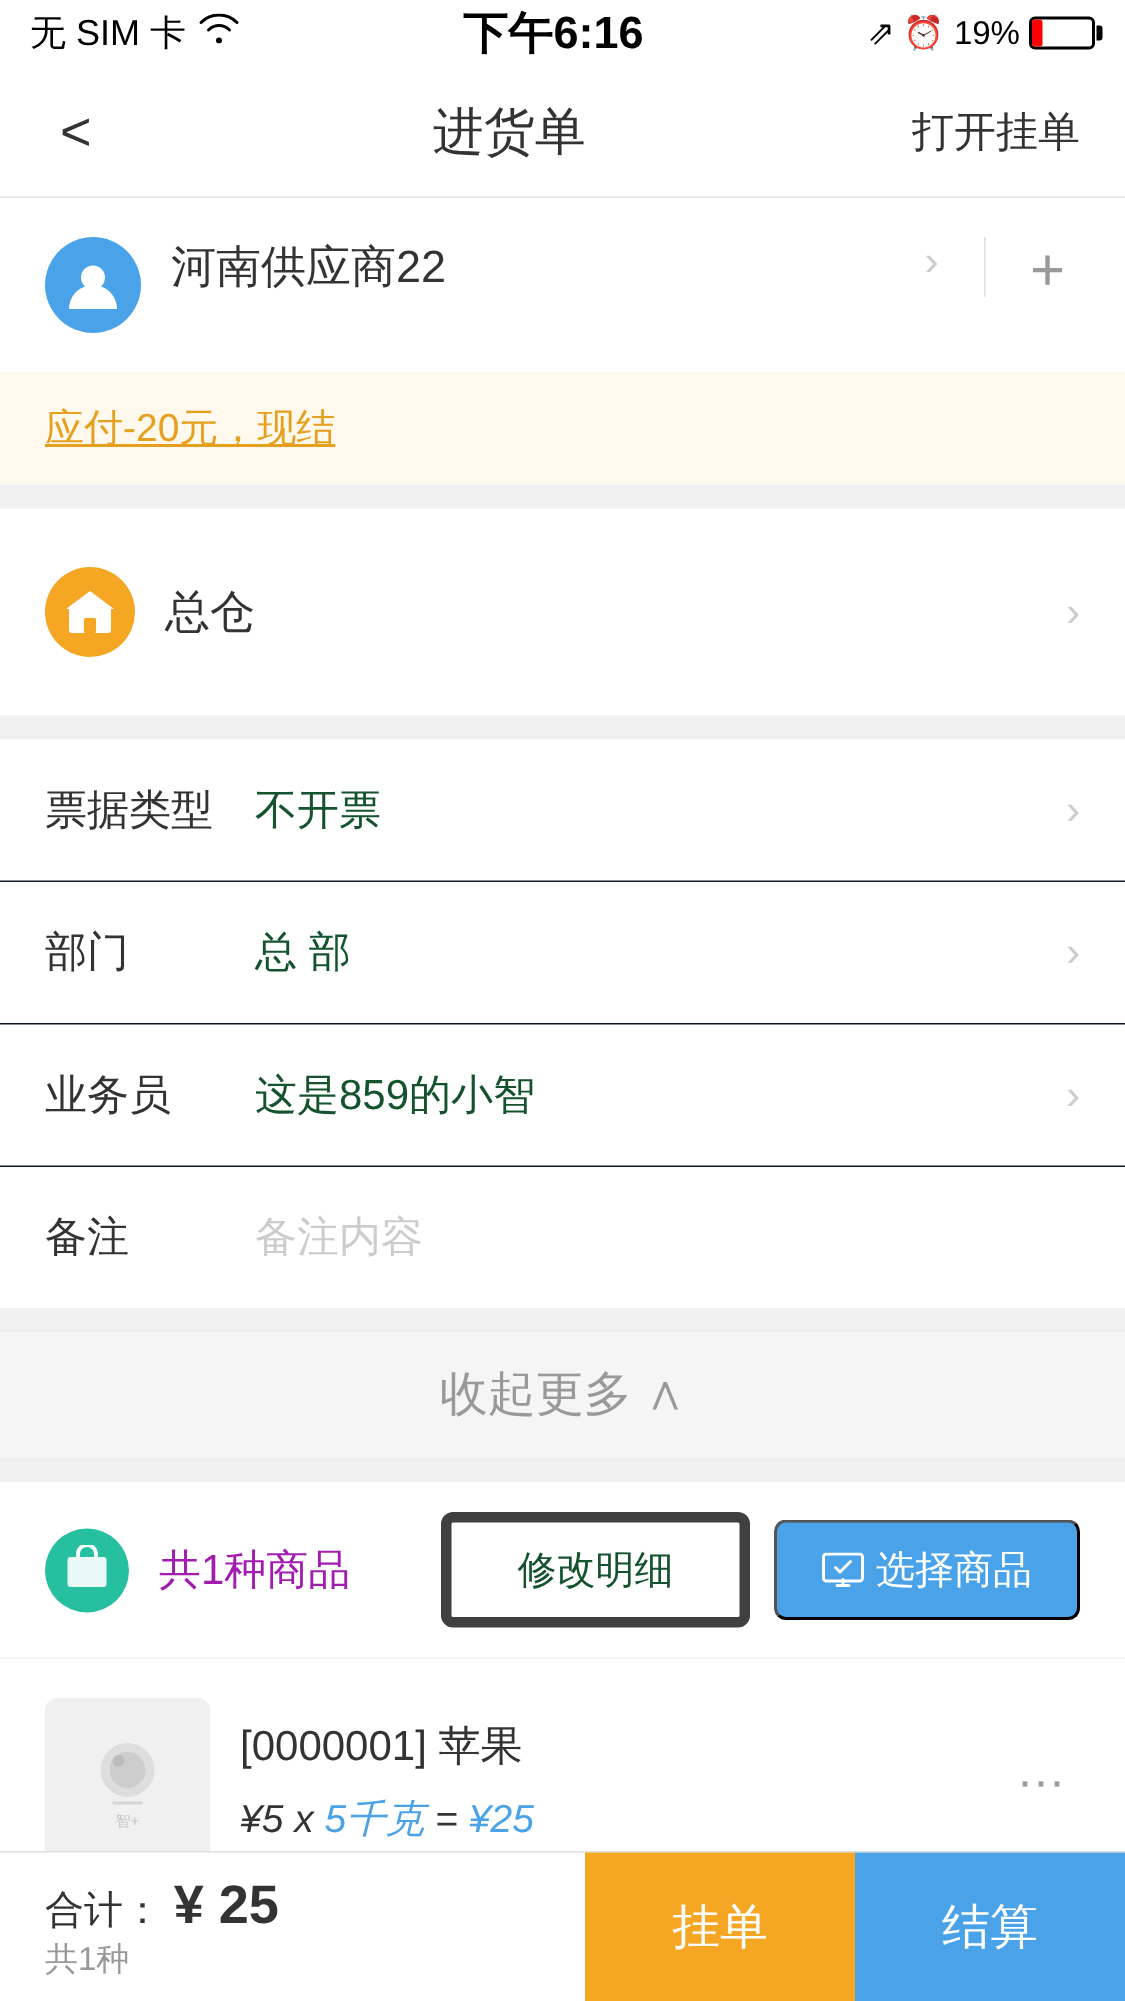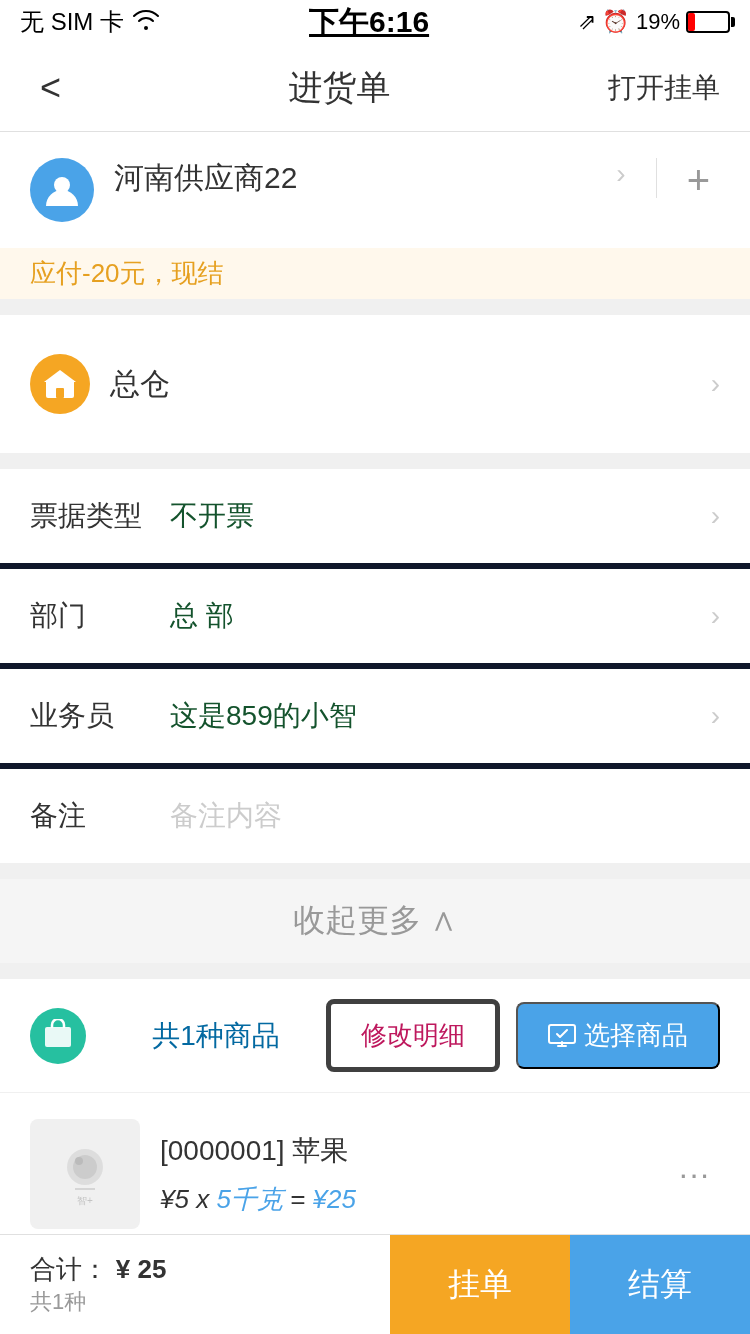--- a/index.html
+++ b/index.html
@@ -18,21 +18,21 @@
       background: #fff;
       height: 44px;
       display: flex;
       align-items: center;
       justify-content: space-between;
       padding: 0 20px;
       font-size: 24px;
       color: #000;
     }
     .status-left { display: flex; align-items: center; gap: 8px; }
-    .status-center { font-size: 30px; font-weight: 600; text-decoration: underline; }
+    .status-center { font-size: 30px; font-weight: 600; }
     .status-right { display: flex; align-items: center; gap: 6px; font-size: 22px; }
     .battery-icon {
       width: 44px; height: 22px; border: 2px solid #000; border-radius: 4px; position: relative; display: inline-block;
     }
     .battery-icon::after {
       content: ''; position: absolute; right: -7px; top: 50%; transform: translateY(-50%);
       width: 4px; height: 10px; background: #000; border-radius: 0 2px 2px 0;
     }
     .battery-fill {
       height: 100%; width: 18%; background: red; border-radius: 2px;
@@ -79,24 +79,25 @@
     }
     .supplier-avatar svg { width: 40px; height: 40px; }
     .supplier-name { flex: 1; font-size: 30px; color: #333; }
     .supplier-chevron { font-size: 28px; color: #ccc; margin-right: 30px; }
     .supplier-divider { width: 1px; height: 40px; background: #e0e0e0; margin-right: 20px; }
     .supplier-add { font-size: 40px; color: #999; padding: 0 10px; }
 
     
     .info-banner {
       background: #fff8ec;
-      padding: 8px 30px;
+      padding: 20px 30px;
       font-size: 26px;
       color: #e6a020;
       margin-bottom: 16px;
+      text-decoration: underline;
     }
 
     
     .warehouse-row {
       background: #fff;
       display: flex;
       align-items: center;
       padding: 39px 30px;
       margin-bottom: 16px;
     }
@@ -107,21 +108,21 @@
     }
     .warehouse-name { flex: 1; font-size: 30px; color: #333; }
     .row-chevron { font-size: 28px; color: #ccc; }
 
     
     .form-section { background: #fff; }
     .form-row {
       display: flex;
       align-items: center;
       padding: 28px 30px;
-      border-bottom: 6px solid #0f172a;
+      border-bottom: 1px solid #0f172a;
       min-height: 90px;
     }
     .form-row:last-child { border-bottom: none; align-items: center; }
     .form-label {
       font-size: 28px;
       color: #333;
       width: 120px;
       flex-shrink: 0;
     }
     .form-value {
@@ -154,26 +155,26 @@
       display: flex;
       align-items: center;
       padding: 20px 30px;
       border-bottom: 1px solid #f0f0f0;
     }
     .products-icon-wrap {
       width: 56px; height: 56px; border-radius: 50%; background: #26c0a0;
       display: flex; align-items: center; justify-content: center;
       margin-right: 20px; flex-shrink: 0;
     }
-    .products-count { flex: 1; font-size: 28px; color: #0369a1; text-align: center; }
+    .products-count { flex: 1; font-size: 28px; color: #a21caf; }
     .btn-modify {
-      border: 5px solid #404040;
-      color: #be185d;
-      background: #fff;
-      padding: 14px 30px;
+      border: 7px solid #404040;
+      color: #14532d;
+      background: #fff;
+      padding: 14px 44px;
       font-size: 26px;
       border-radius: 8px;
       margin-right: 16px;
       cursor: pointer;
     }
     .btn-select {
       background: #4aa3e8;
       color: #fff;
       padding: 14px 30px;
       font-size: 26px;
@@ -215,21 +216,21 @@
       align-items: center;
       background: #fff;
       border-top: 1px solid #e0e0e0;
       z-index: 100;
     }
     .total-section {
       flex: 1;
       padding: 0 30px;
     }
     .total-label { font-size: 26px; color: #333; }
-    .total-amount { font-size: 26px; font-weight: bold; color: #333; display: inline; }
+    .total-amount { font-size: 36px; font-weight: bold; color: #333; display: inline; }
     .total-count { font-size: 22px; color: #999; display: block; }
     .btn-hang {
       width: 180px; height: 100px;
       background: #f5a623;
       color: #fff;
       font-size: 32px;
       border: none;
       cursor: pointer;
       display: flex; align-items: center; justify-content: center;
     }

